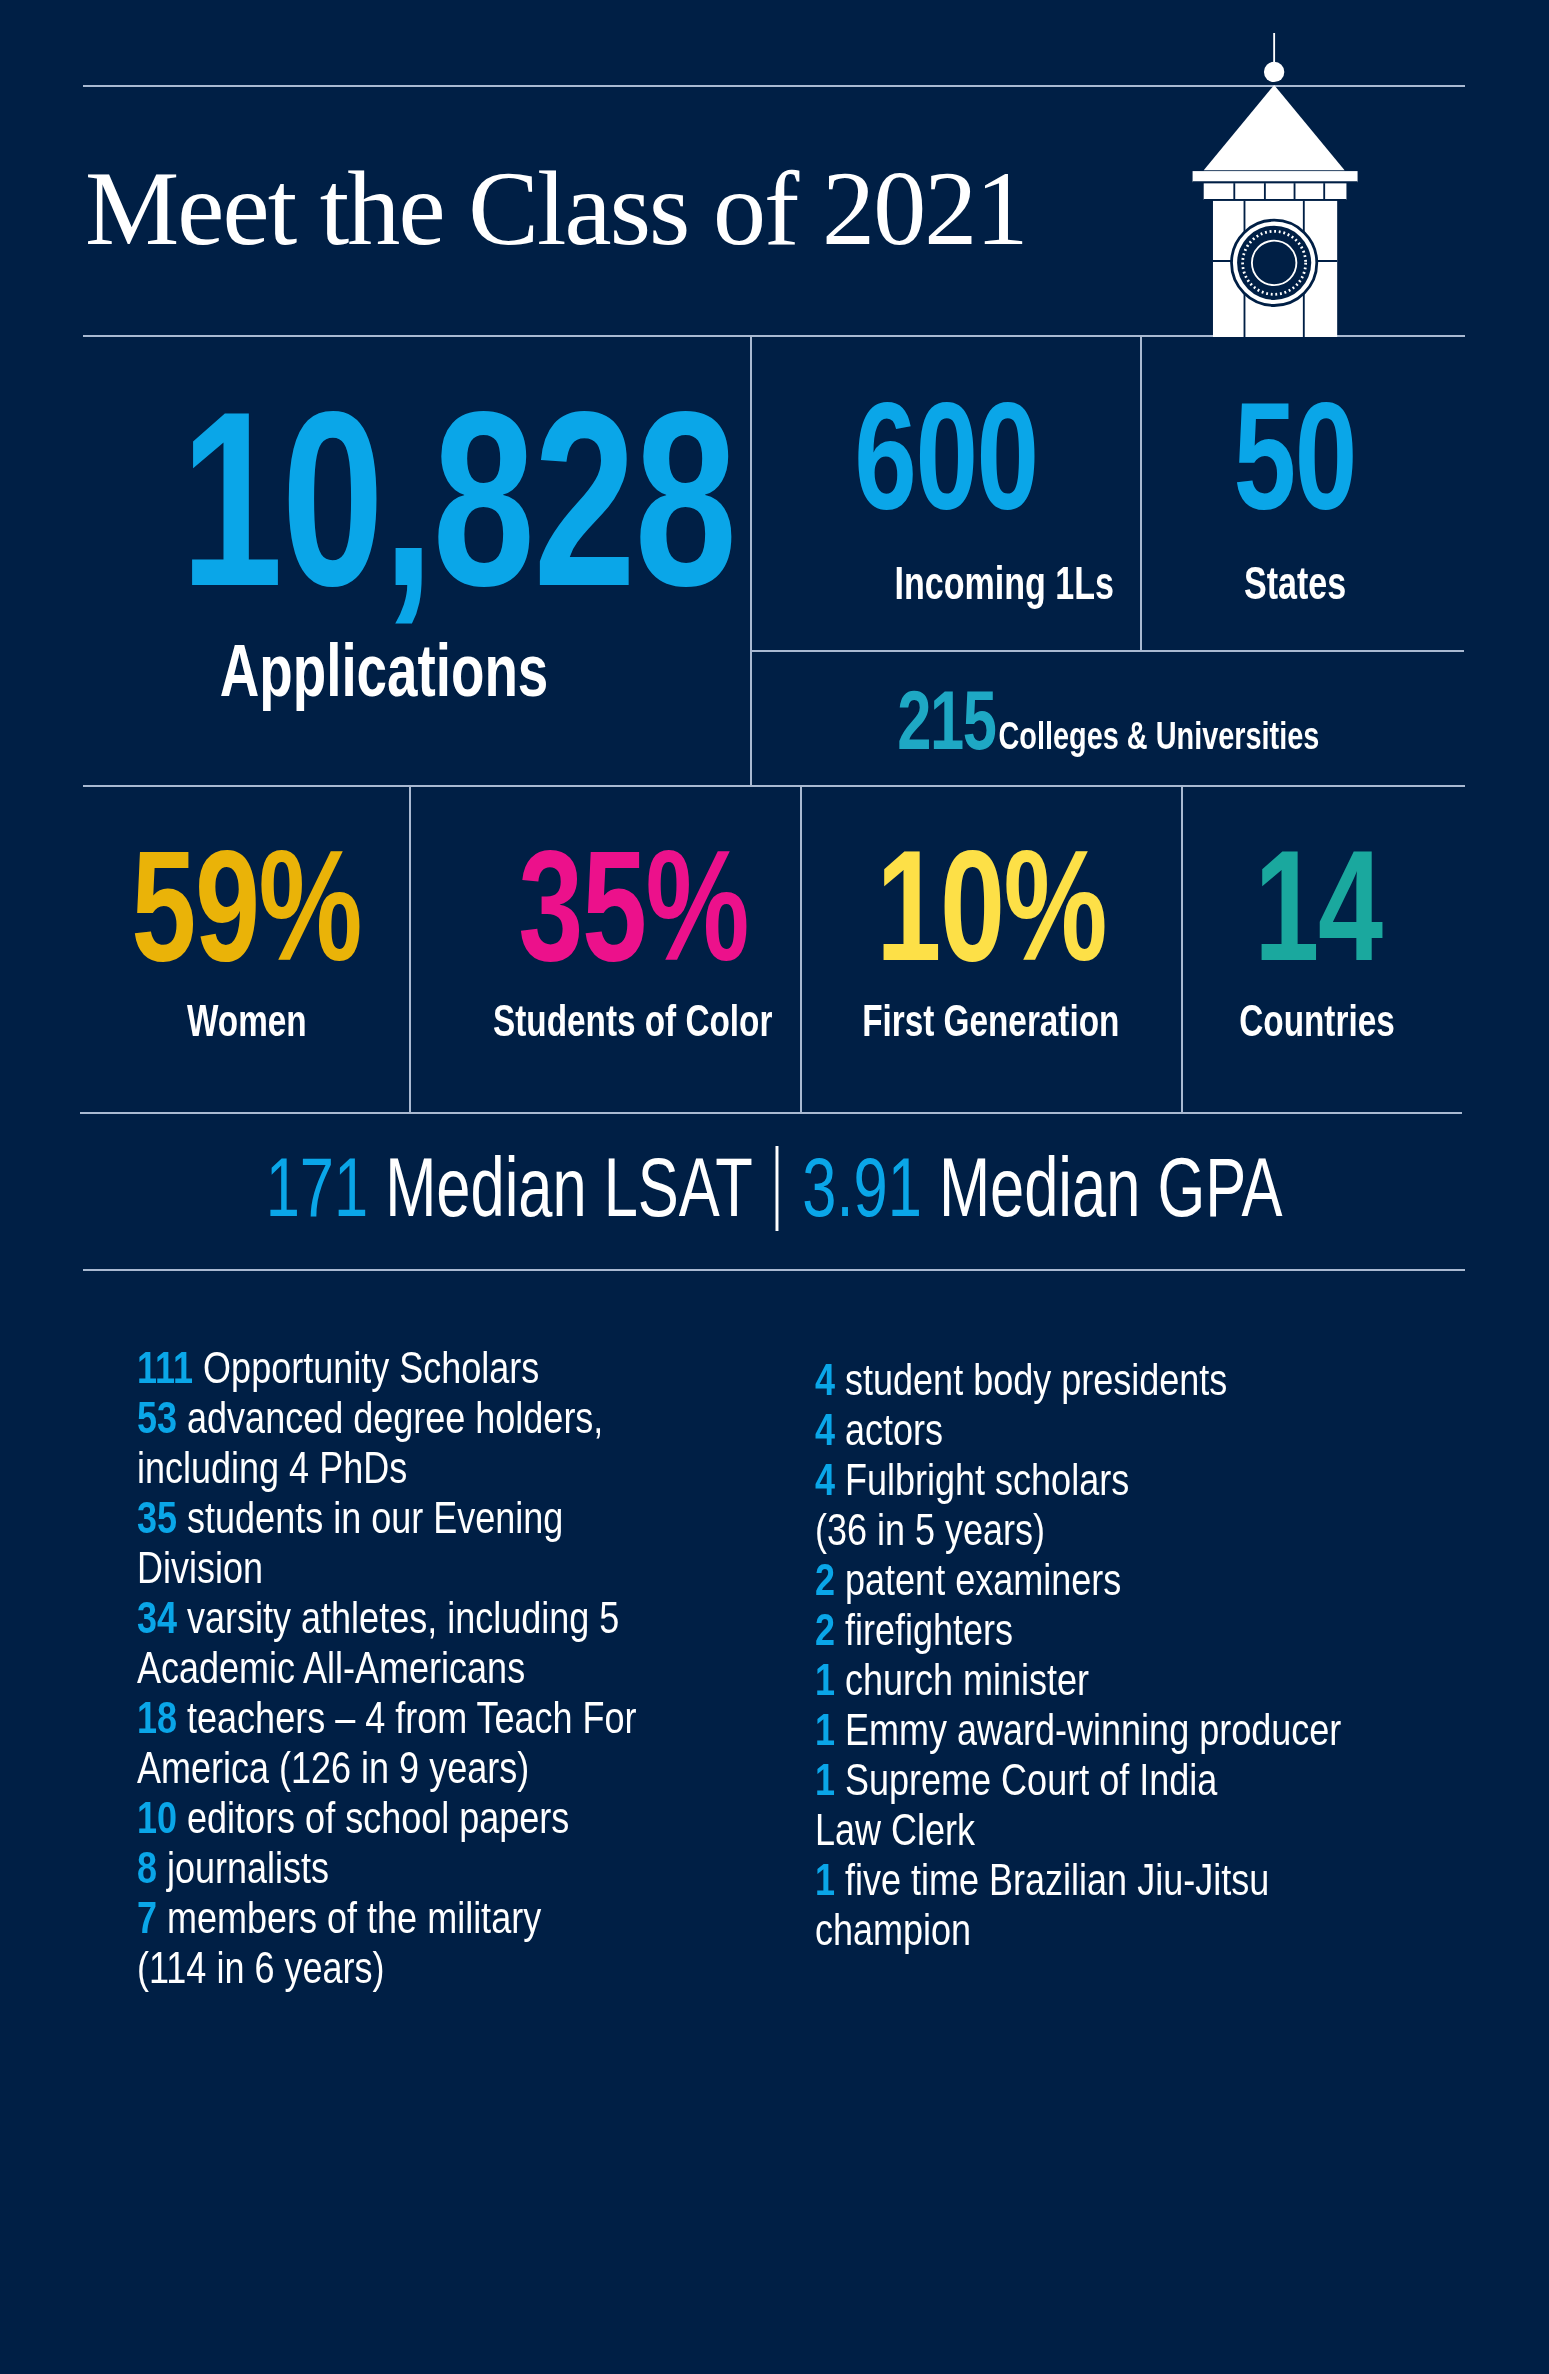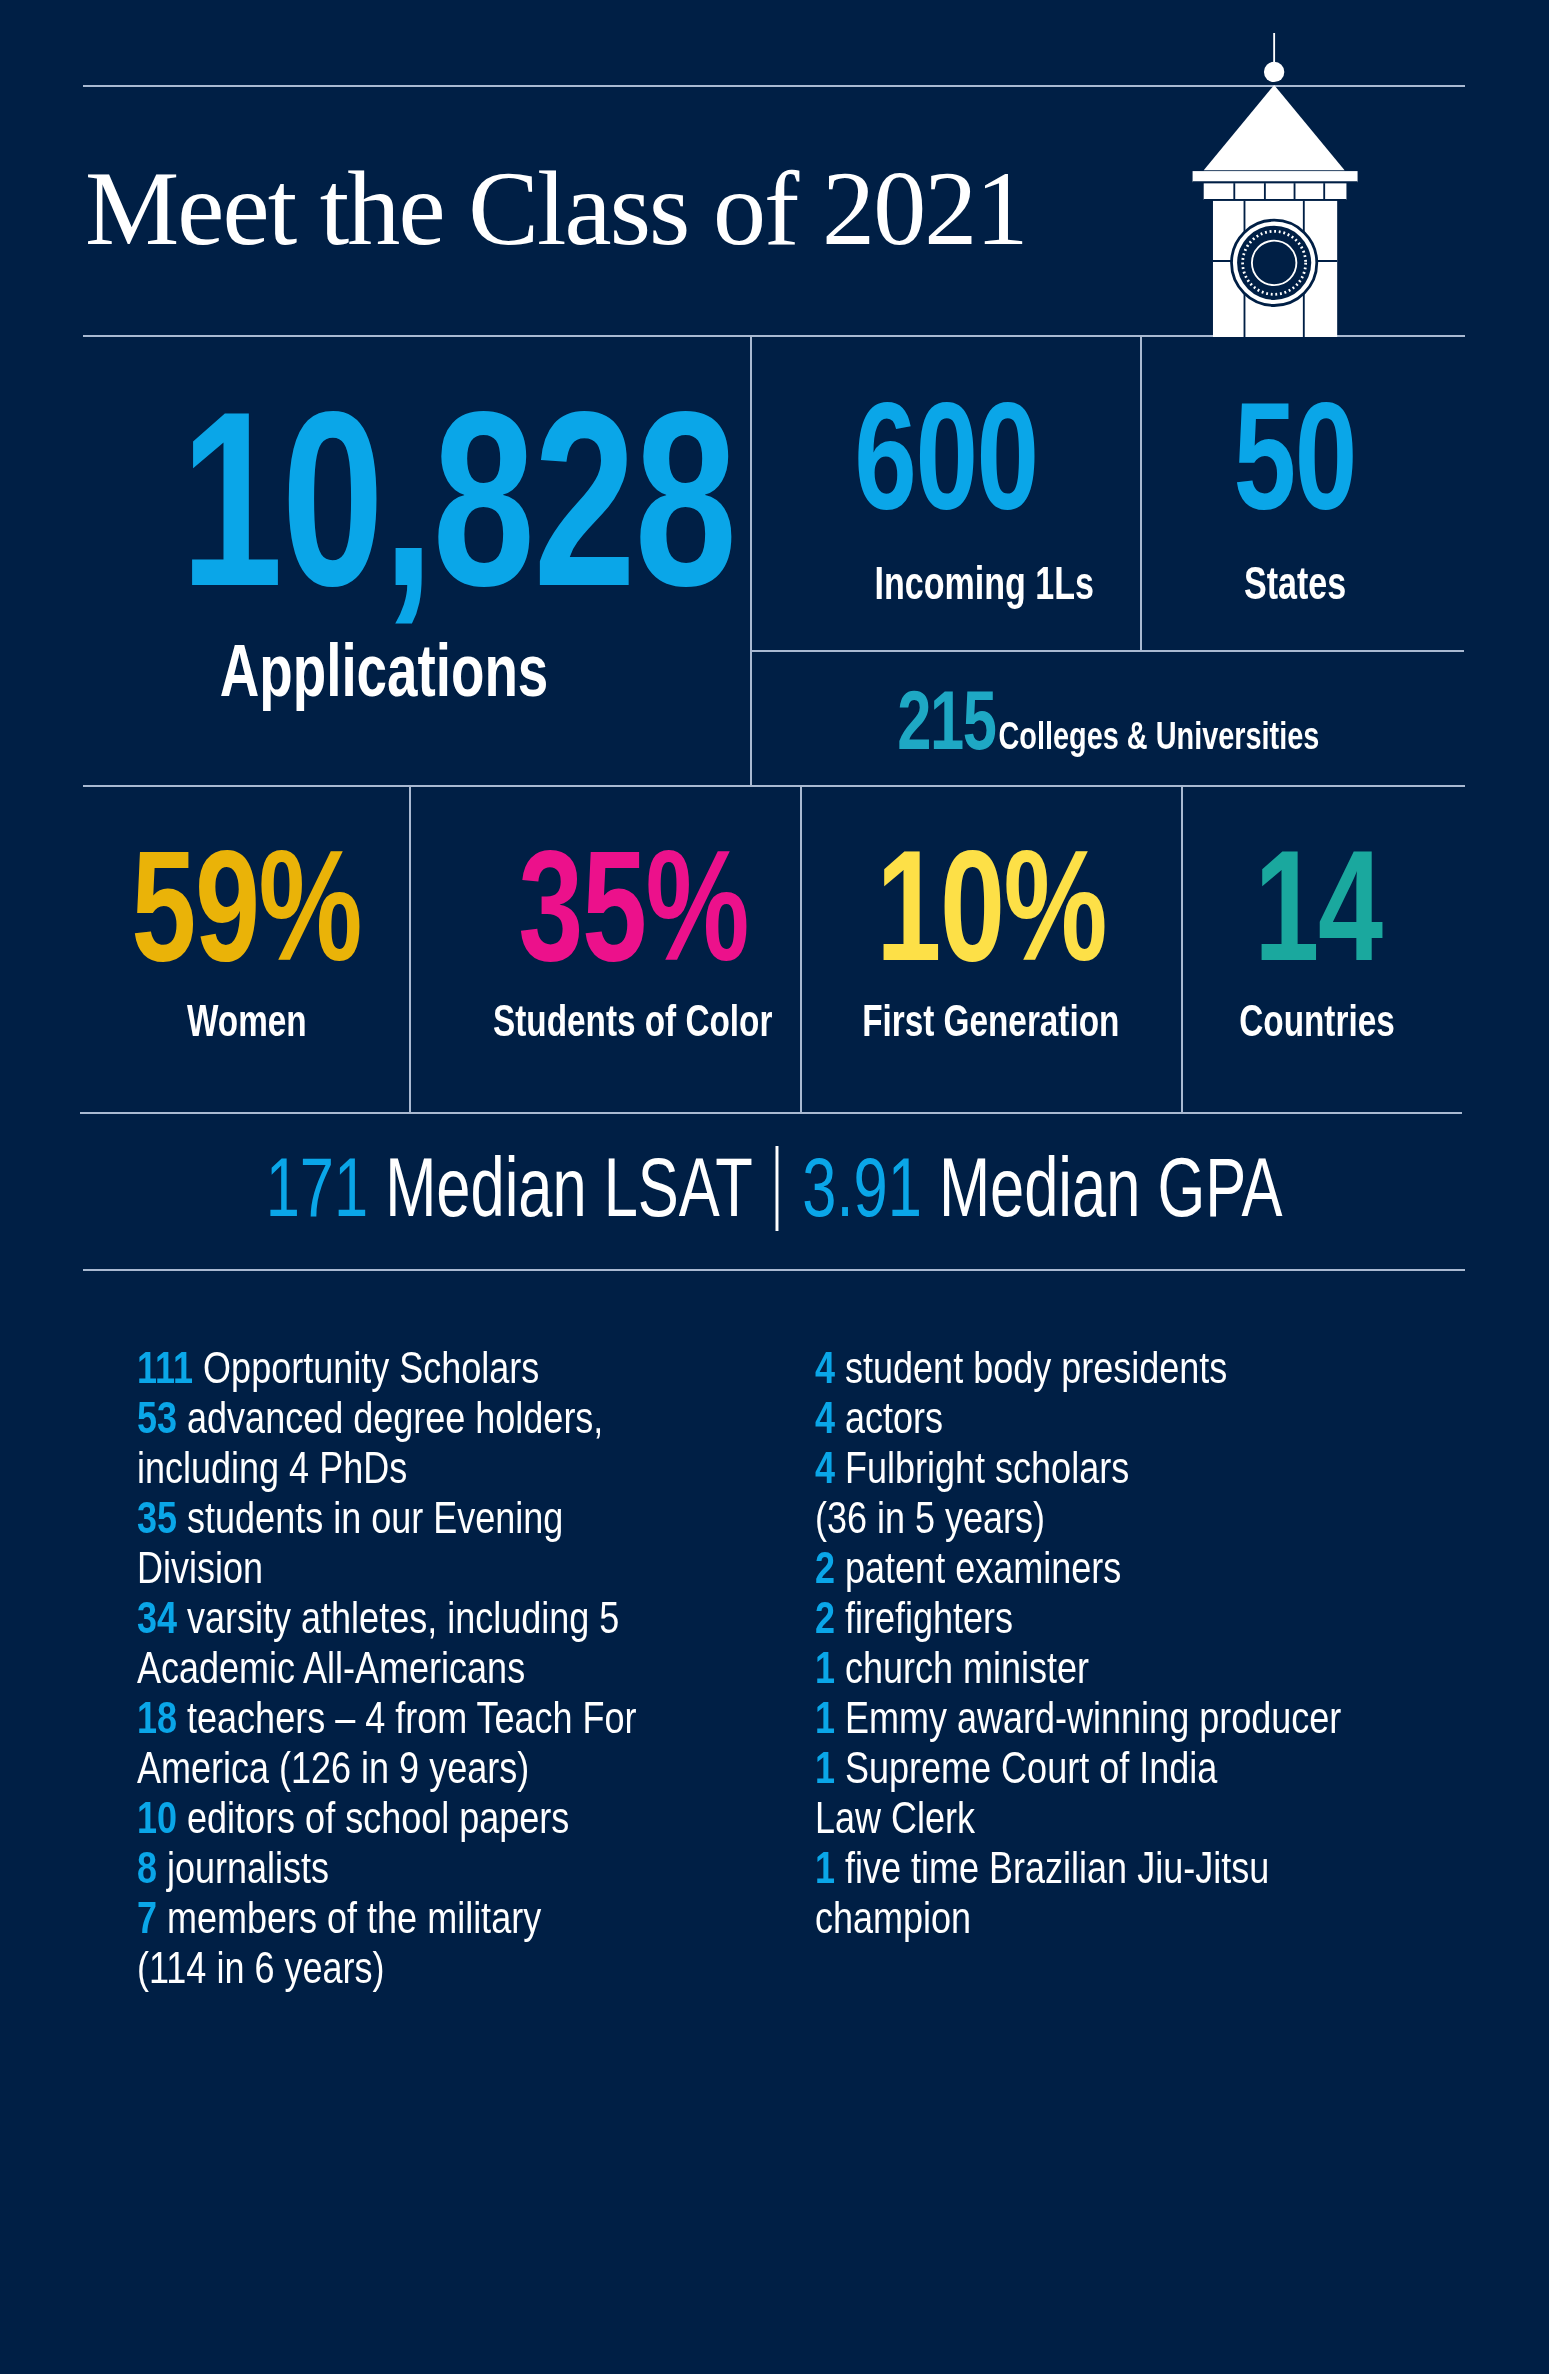--- a/index.html
+++ b/index.html
@@ -18,41 +18,41 @@
   }
   .tower { position:absolute; left:1183px; top:33px; width:186px; height:304px; }
 
   .cell { position:absolute; text-align:center; }
   .bignum { font-weight:bold; line-height:1; letter-spacing:-1.9px; }
   .label { font-weight:bold; line-height:1; }
 
   .apps-num { left:83px; top:375px; width:668px; font-size:249px; color:#0aa6e8; }
   .apps-label { left:83px; top:634px; width:603px; font-size:74px; }
   .l1-num { left:752px; top:380px; width:388px; font-size:152px; color:#0aa6e8; }
-  .l1-label { left:752px; top:560px; width:464px; font-size:46px; }
+  .l1-label { left:752px; top:560px; width:464px; font-size:46px;padding-left:20px; }
   .st-num { left:1142px; top:380px; width:306px; font-size:152px; color:#0aa6e8; }
   .st-label { left:1142px; top:560px; width:306px; font-size:46px; }
   .col-row { position:absolute; left:752px; top:673px; width:712px; text-align:center; white-space:nowrap; }
   .col-num { font-size:83px; font-weight:bold; color:#1ea8c4; letter-spacing:-1.9px; }
   .col-label { font-size:39px; font-weight:bold; }
 
   .p-num { top:826px; font-size:158px; }
   .p-label { top:998px; font-size:45px; }
   .c1 { left:83px; width:327px; }
   .c2 { left:411px; width:444px; }
   .c3 { left:802px; width:378px; }
   .c4 { left:1183px; width:269px; }
 
   .median { position:absolute; left:83px; top:1146px; width:1382px; text-align:center; white-space:nowrap; font-size:83px; font-weight:normal; line-height:1; }
   .median .blue { color:#0aa6e8; }
   .median .sep { display:inline-block; width:3.7px; height:85px; background:#ffffff; vertical-align:middle; margin:0 9.3px; position:relative; top:-5.6px; }
 
   .list { position:absolute; top:1343px; display:flex; flex-direction:column; }
   .list.left { left:137px; width:631px; }
-  .list.right { left:815px; width:649px; }
+  .list.right { left:815px; width:649px;margin-top:12px; }
   .item { font-size:45px; line-height:50px; transform:scaleX(0.80); transform-origin:left top; white-space:pre-line; width:788px; }
   .item .n { color:#0aa6e8; font-weight:bold; }
 </style>
 </head>
 <body>
 
 <div class="hline" style="left:83px; top:85px; width:1382px;"></div>
 <div class="hline" style="left:83px; top:335px; width:1382px;"></div>
 <div class="vline" style="left:750px; top:336px; height:450px;"></div>
 <div class="vline" style="left:1140px; top:336px; height:315px;"></div>

